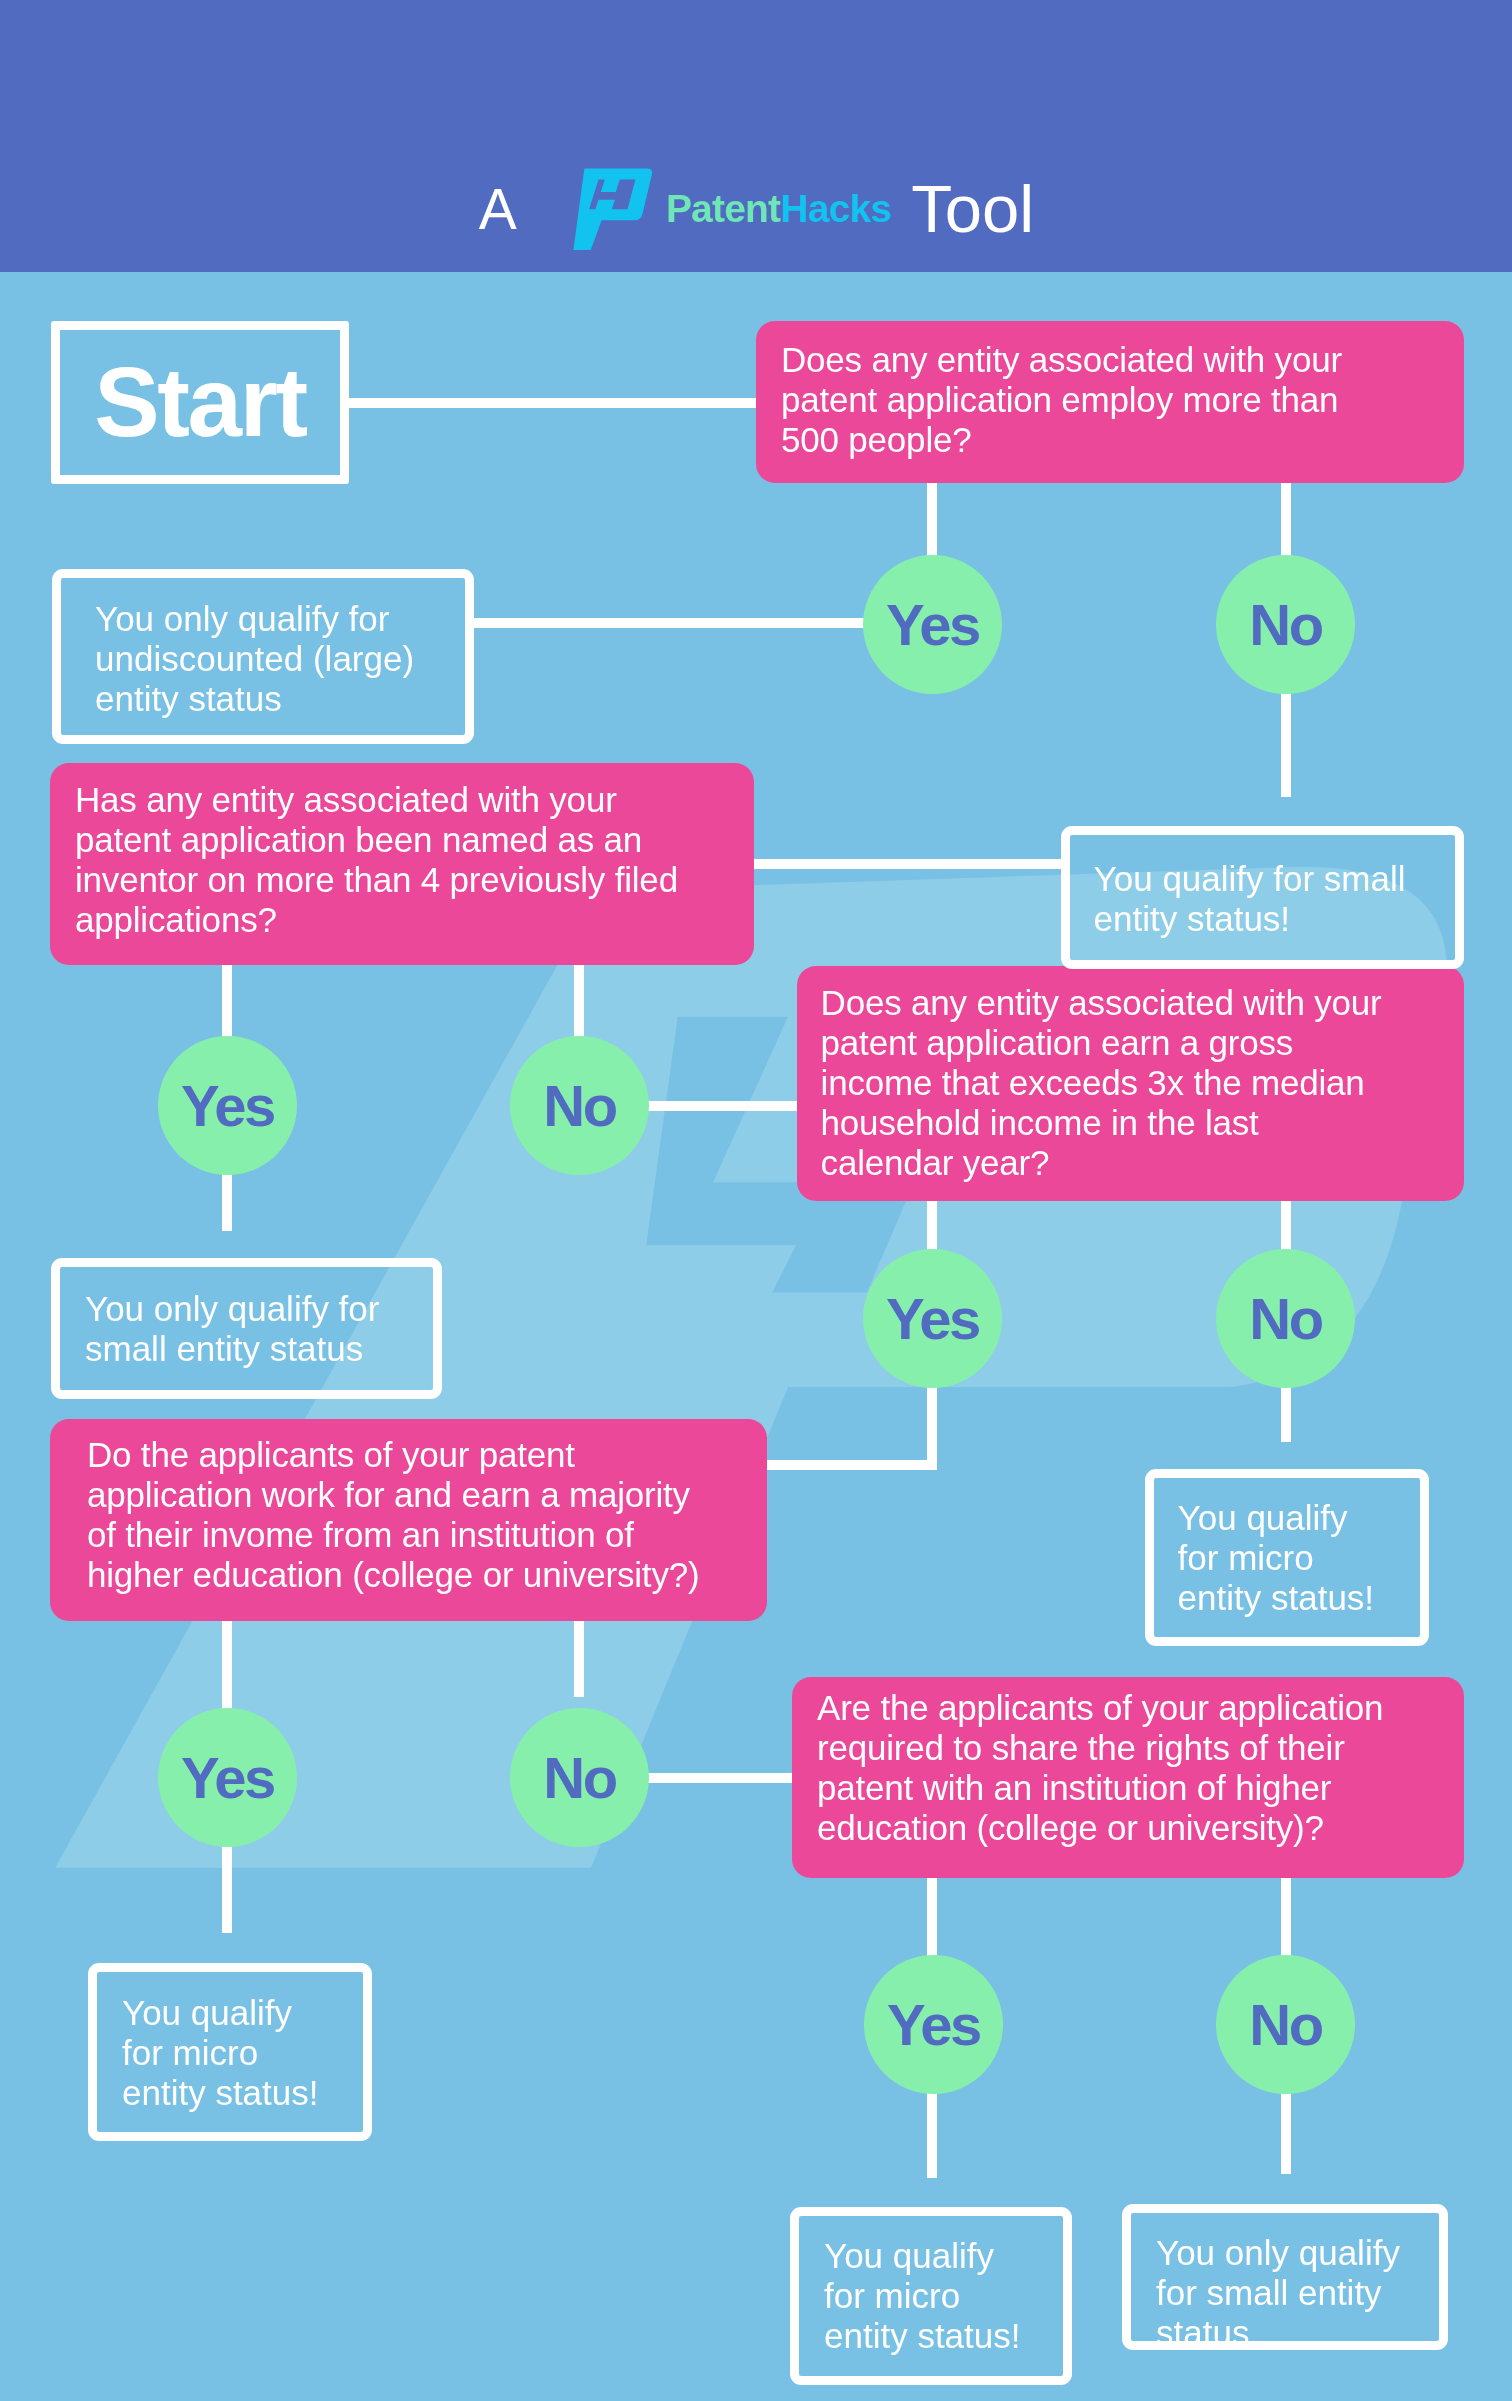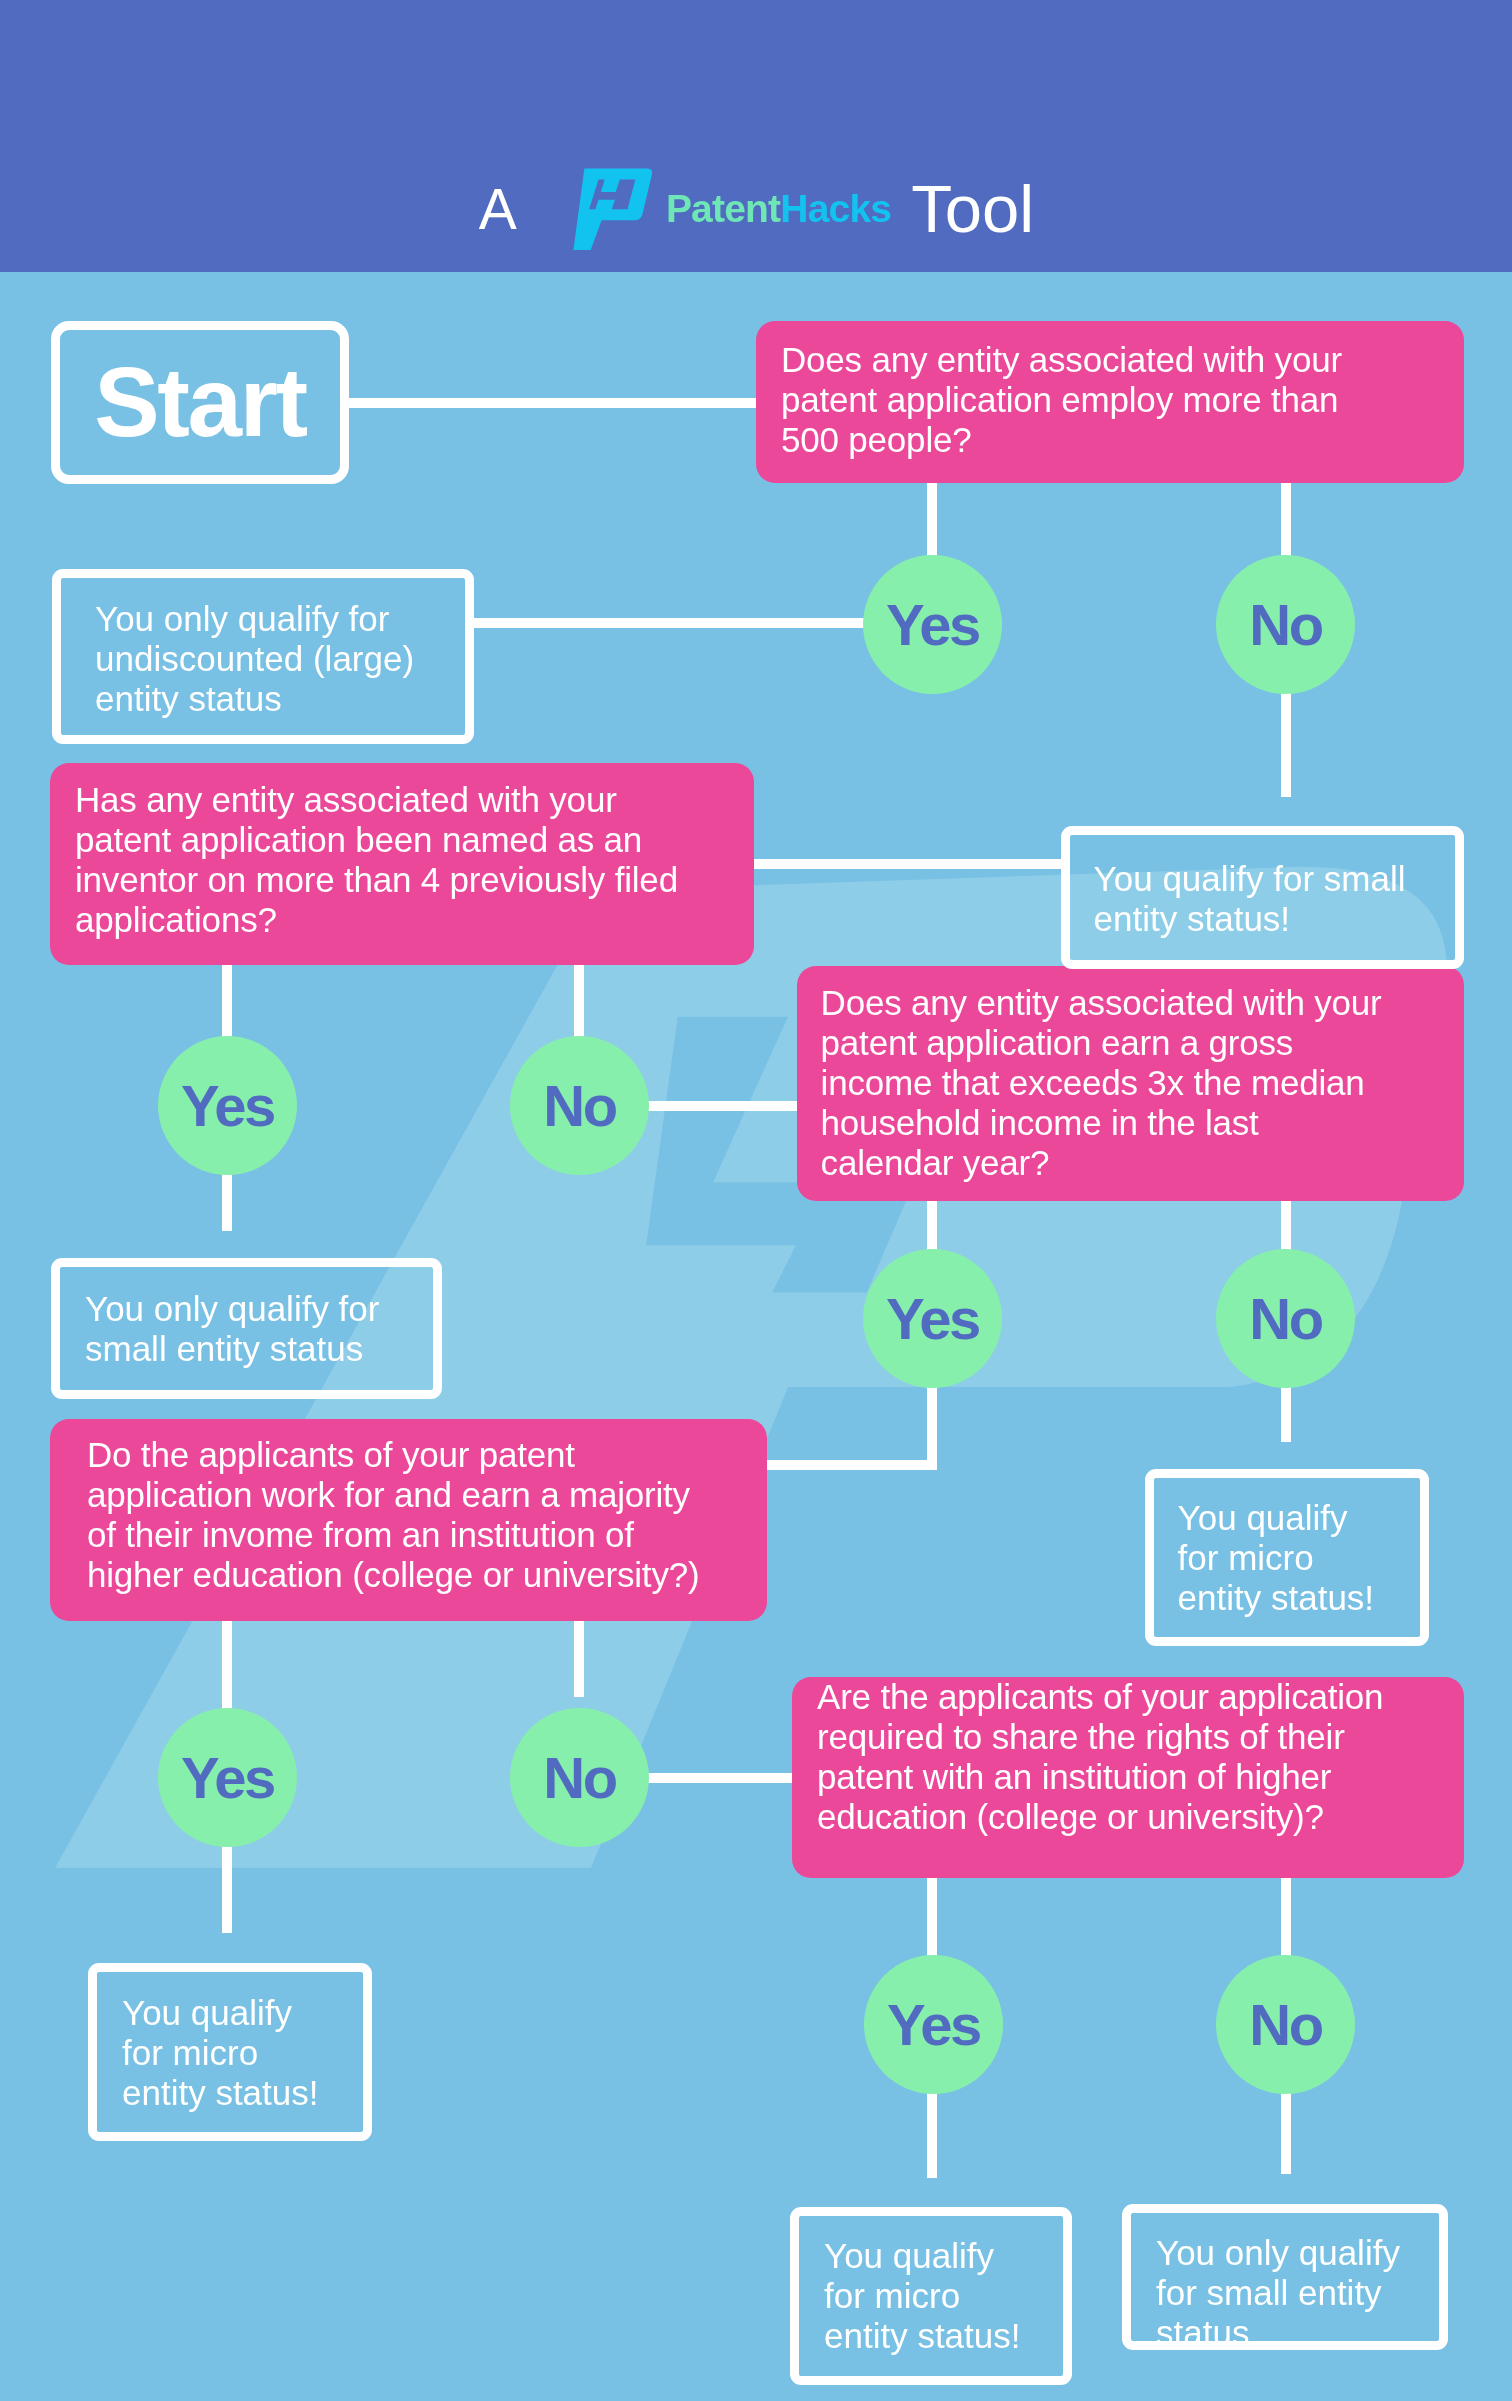--- a/index.html
+++ b/index.html
@@ -40,21 +40,21 @@
     white-space: pre-line; letter-spacing: -0.2px;
   }
   .obox {
     position: absolute; border: 9.5px solid #fff; border-radius: 11px;
     color: #fff; font-size: 35px; line-height: 40px; white-space: pre-line;
     background: transparent;
     margin-top: 33px;
   }
   .start-box {
     position: absolute; left: 51px; top: 321px; width: 298px; height: 163px;
-    border: 9.5px solid #fff; border-radius: 18px;
+    border: 9.5px solid #fff; border-radius: 3px;
     display: flex; align-items: center; justify-content: center;
   }
   .start-label { color: #fff; font-weight: bold; font-size: 98px; letter-spacing: -2.4px; }
 
   .circle {
     position: absolute; width: 139px; height: 139px; border-radius: 50%;
     background: #86efac; color: #516bc1; font-weight: bold; font-size: 58px;
     letter-spacing: -2.4px;
     display: flex; align-items: center; justify-content: center;
   }
@@ -111,21 +111,21 @@
 applications?</div>
 <div class="qbox" style="left:797px; top:966px; width:667px; height:235px; padding-top:17.3px; padding-left:23.6px;">Does any entity associated with your
 patent application earn a gross
 income that exceeds 3x the median
 household income in the last
 calendar year?</div>
 <div class="qbox" style="left:50px; top:1419px; width:717px; height:202px; padding-top:15.8px; padding-left:37px;">Do the applicants of your patent
 application work for and earn a majority
 of their invome from an institution of
 higher education (college or university?)</div>
-<div class="qbox" style="left:792px; top:1677px; width:672px; height:201px; padding-top:0; padding-left:25px;">Are the applicants of your application
+<div class="qbox" style="left:792px; top:1677px; width:672px; height:201px; padding-top:11px; padding-left:25px;">Are the applicants of your application
 required to share the rights of their
 patent with an institution of higher
 education (college or university)?</div>
 
 <div class="circle" style="left:863px; top:555px;">Yes</div>
 <div class="circle" style="left:1216px; top:555px;">No</div>
 <div class="circle" style="left:158px; top:1036px;">Yes</div>
 <div class="circle" style="left:510px; top:1036px;">No</div>
 <div class="circle" style="left:863px; top:1249px;">Yes</div>
 <div class="circle" style="left:1216px; top:1249px;">No</div>

